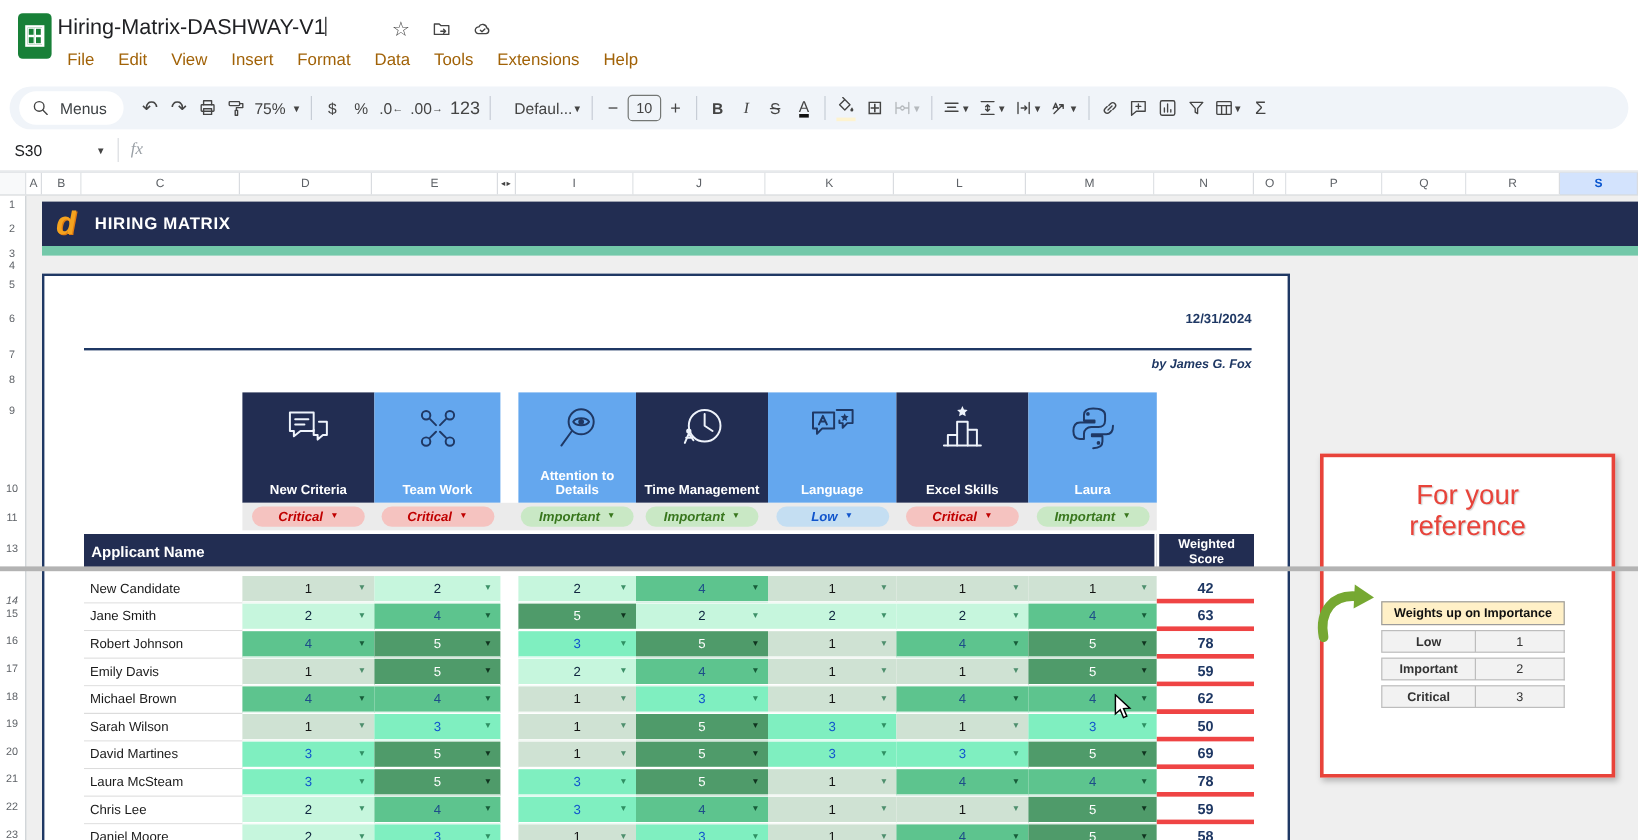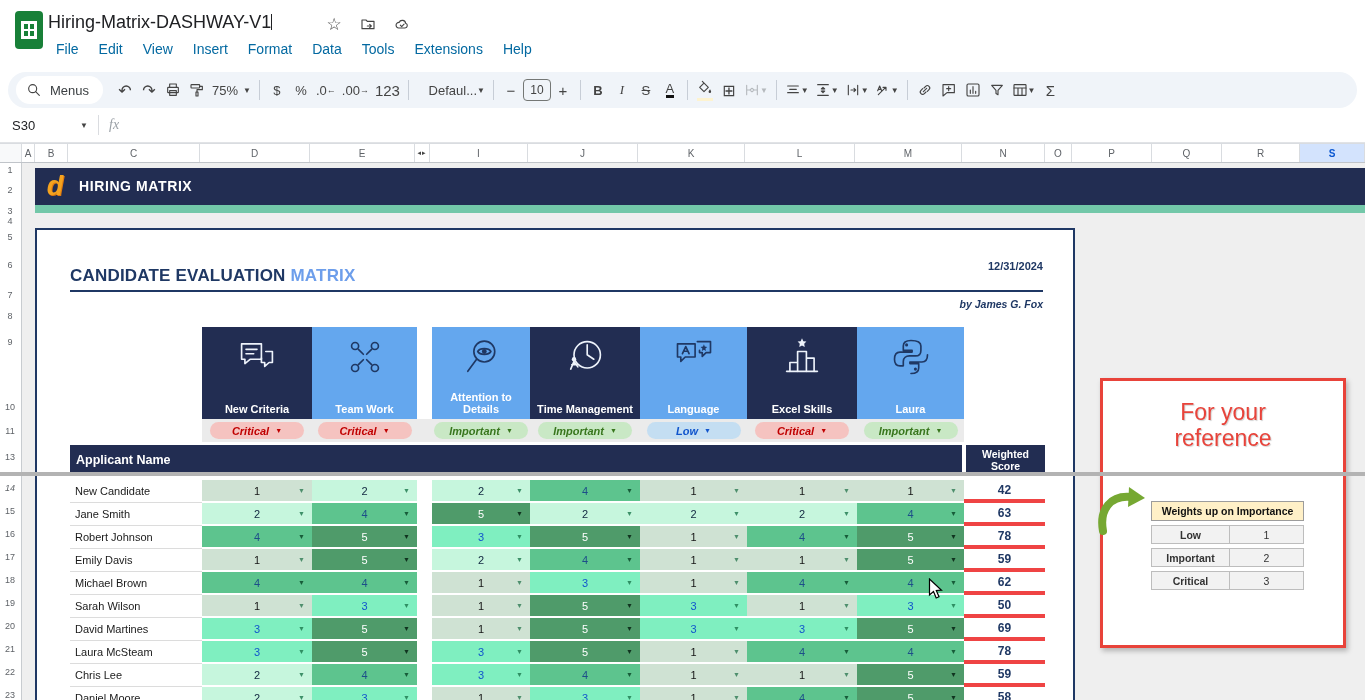--- a/index.html
+++ b/index.html
@@ -12,21 +12,21 @@
   .slogo { position:absolute; left:15px; top:11px; width:28px; height:38px; background:#188038;
     border-radius:4px; display:flex; align-items:center; justify-content:center; cursor:pointer;}
   .slogo .lgrid { width:16px; height:18px; border:2px solid #fff; display:grid;
     grid-template-columns:1fr 1fr; grid-template-rows:1fr 1fr; }
   .slogo .lgrid div { border:1px solid #fff; }
   .doctitle { position:absolute; left:48px; top:12px; font-size:18px; color:#202124; }
   .tcaret { display:inline-block; width:1px; height:16px; background:#202124; vertical-align:-2px; }
   .tbicons { position:absolute; left:324px; top:14px; display:flex; gap:14px; align-items:center; color:#444; }
   .tbicons .ic { width:20px; height:20px; display:flex; align-items:center; justify-content:center; font-size:17px; cursor:pointer;}
   .menubar { position:absolute; left:48px; top:38px; display:flex; gap:4px; }
-  .menubar .mitem { font-size:14px; color:#0369a1; padding:3px 8px; border-radius:4px; cursor:pointer; }
+  .menubar .mitem { font-size:14px; color:#a16207; padding:3px 8px; border-radius:4px; cursor:pointer; }
 
   
   .toolbar { position:absolute; left:8px; top:72px; width:1349px; height:36px; background:#f0f4f9;
     border-radius:18px; display:flex; align-items:center; padding-left:8px; color:#444; }
   .tool { display:flex; align-items:center; justify-content:center; min-width:24px; height:26px;
     font-size:13px; color:#444; cursor:pointer; border-radius:4px; padding:0 3px; }
   .tool b { font-weight:bold; }
   .tsep { width:1px; height:20px; background:#c7cdd6; margin:0 5px; }
   .menuspill { display:flex; align-items:center; gap:8px; background:#fff; border-radius:14px;
     height:28px; padding:0 14px 0 10px; margin-right:10px; font-size:13px; color:#3c4043; cursor:pointer; }
@@ -351,43 +351,39 @@
         <div class="gnum" style="top: 43px;">3</div>
         <div class="gnum" style="top: 53px;">4</div>
         <div class="gnum" style="top: 69px;">5</div>
         <div class="gnum" style="top: 97px;">6</div>
         <div class="gnum" style="top: 127px;">7</div>
         <div class="gnum" style="top: 148px;">8</div>
         <div class="gnum" style="top: 174px;">9</div>
         <div class="gnum" style="top: 239px;">10</div>
         <div class="gnum" style="top: 263px;">11</div>
         <div class="gnum" style="top: 289px;">13</div>
-        <div class="gnum" style="top: 320px; font-style: italic;">14</div>
+        <div class="gnum" style="top: 332px; font-style: italic;">14</div>
         <div class="gnum" style="top: 343px;">15</div>
         <div class="gnum" style="top: 366px;">16</div>
         <div class="gnum" style="top: 389px;">17</div>
         <div class="gnum" style="top: 412px;">18</div>
         <div class="gnum" style="top: 435px;">19</div>
         <div class="gnum" style="top: 458px;">20</div>
         <div class="gnum" style="top: 481px;">21</div>
         <div class="gnum" style="top: 504px;">22</div>
         <div class="gnum" style="top: 527px;">23</div>
       </div>
 
     <div class="banner">
       <div class="dlogo">d</div>
       <div class="btitle">HIRING MATRIX</div>
     </div>
     <div class="tealstrip"></div>
 
     <div class="card">
-      <div class="cetitle">
-        <span>CANDIDATE EVALUATION</span>
-        <span class="lt2">MATRIX</span>
-      </div>
       <div class="underline"></div>
       <div class="cdate">12/31/2024</div>
       <div class="byline">by James G. Fox</div>
 
       <div id="criteria">
           <div class="critblock dark" style="left: 165px; width: 110px;">
             <div class="cicon">
               <svg viewBox="0 0 40 40">
                 <path d="M6 8h18v14H14l-5 4v-4H6z"></path>
                 <path d="M10 13h10M10 17h7"></path>

